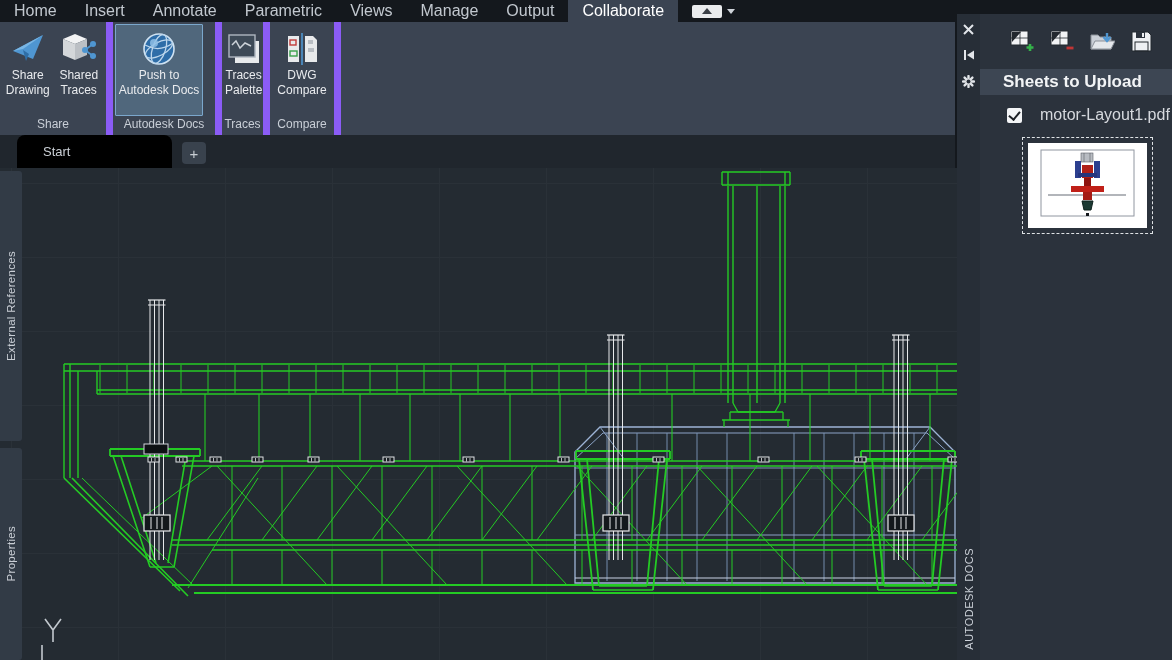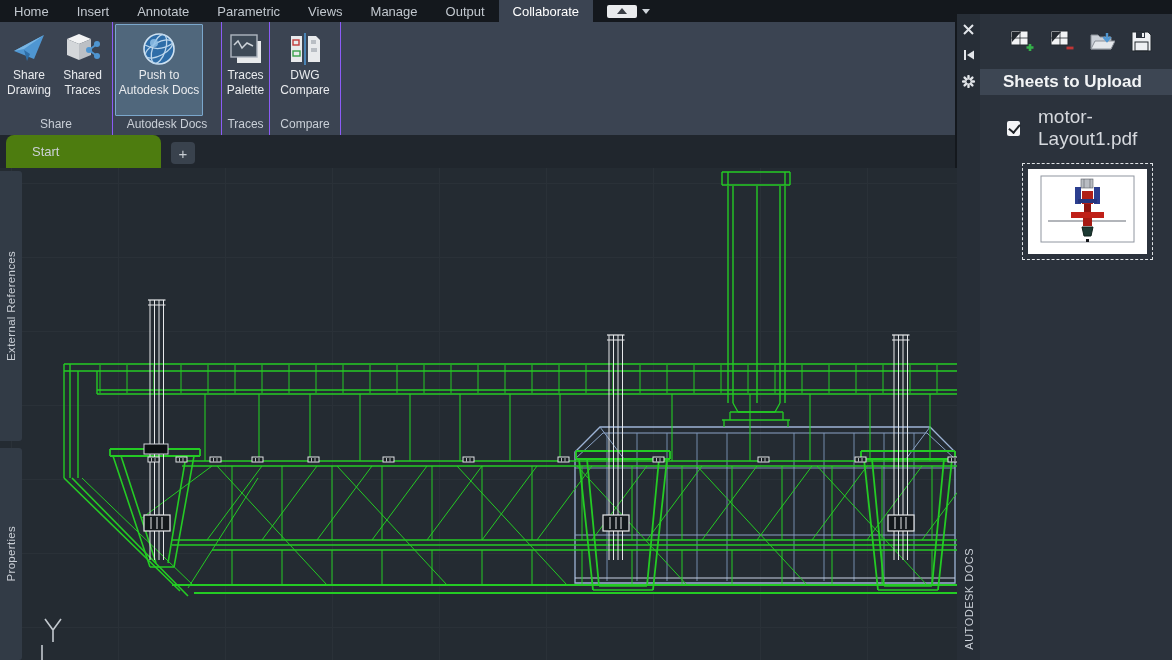--- a/index.html
+++ b/index.html
@@ -3,51 +3,51 @@
 <meta charset="utf-8">
 <style>
   * { margin:0; padding:0; box-sizing:border-box; }
   html,body { width:1172px; height:660px; overflow:hidden; background:#14181d;
     font-family:"Liberation Sans","DejaVu Sans",sans-serif; }
   .app { position:relative; width:1172px; height:660px; }
 
   
   .menubar { position:absolute; left:0; top:0; width:1172px; height:22px;
     background:#14181d; display:flex; align-items:stretch; }
-  .menu-item { color:#c2c8cf; font-size:13px; padding:0 14px; display:flex;
+  .menu-item { color:#c2c8cf; font-size:16px; padding:0 14px; display:flex;
     align-items:center; cursor:default; }
   .menu-item.active { background:#3b4452; color:#ffffff;text-align:center; }
   .ribbon-toggle { display:flex; align-items:center; margin-left:14px; gap:5px; }
   .toggle-pill { width:30px; height:13px; background:#e9ebed; border-radius:2px;
     display:flex; align-items:center; justify-content:center; }
   .toggle-pill svg { display:block; }
   .toggle-caret { width:0; height:0; border-left:4px solid transparent;
     border-right:4px solid transparent; border-top:5px solid #cfd4da; }
 
   
   .ribbon { position:absolute; left:0; top:22px; width:955px; height:113px;
     background:#3b4452; display:flex; }
-  .rgroup { display:flex; flex-direction:column; border-right:1px solid #8b5cf6; }
+  .rgroup { display:flex; flex-direction:column; border-right:7px solid #8b5cf6; }
   .rgroup-buttons { flex:1; display:flex; align-items:stretch; padding:2px 2px 0 2px; }
   .rgroup-label { height:19px; text-align:center; color:#c9cfd7; font-size:12px;
     line-height:17px; }
   .rbtn { display:flex; flex-direction:column; align-items:center;
     padding-top:5px; border:1px solid transparent; border-radius:1px; cursor:default; }
   .rbtn .ric { height:38px; display:flex; align-items:center; justify-content:center; }
   .rbtn .rlab { color:#e9ebee; font-size:12px; line-height:15px; text-align:center; }
   .rbtn.active { background:#50677c; border:1px solid #7ba7cc; }
   .w-share1{width:54px;} .w-share2{width:53px;} .w-push{width:88px;}
   .w-traces{width:44px;} .w-comp{width:62px;}
 
   
   .tabbar { position:absolute; left:0; top:135px; width:955px; height:33px;
     background:#20262d; display:flex; align-items:flex-end; }
   .ftab { height:33px; display:flex; align-items:center; font-size:13px;
     border-radius:8px 8px 0 0; cursor:default; }
-  .ftab.start { width:155px; margin-left:6px; background:#4d7c0f; color:#ccd1d7;
+  .ftab.start { width:155px; margin-left:17px; background:#000000; color:#ccd1d7;
     padding-left:26px; }
   .ftab.active-tab { width:143px; background:#49545f; color:#ffffff; font-weight:bold;
     padding-left:28px; justify-content:space-between; padding-right:14px; }
   .tab-close { font-weight:normal; color:#d8dce1; font-size:14px; cursor:default; }
   .newtab { width:24px; height:22px; margin-left:10px; margin-bottom:4px;
     background:#39424d; border-radius:4px; color:#c8cdd3; font-size:15px;
     display:flex; align-items:center; justify-content:center; cursor:default; }
 
   
   .canvas { position:absolute; left:0; top:168px; width:957px; height:492px;
@@ -81,21 +81,21 @@
     background:#2b323c; }
   .panel-toolbar { display:flex; gap:15px; padding:16px 0 10px 30px; }
   .ptool { cursor:default; }
   .panel-header { height:26px; background:#3d4653; color:#f2f4f6; font-size:17px;
     font-weight:bold; line-height:26px; padding-left:23px; margin-top:2px; }
   .sheet-row { display:flex; align-items:center; padding:11px 0 0 27px; gap:18px; }
   .checkbox { width:15px; height:15px; background:#f4f5f7; border-radius:2px;
     position:relative; cursor:default; }
   .checkbox::after { content:""; position:absolute; left:4px; top:1px; width:5px;
     height:9px; border:solid #1d2126; border-width:0 2px 2px 0; transform:rotate(40deg); }
-  .sheet-name { color:#d6d9de; font-size:19px; }
+  .sheet-name { color:#d6d9de; font-size:16px; }
   .thumb { margin:13px 0 0 42px; width:131px; height:97px;
     border:1px dashed #dfe3e6; padding:5px; cursor:default; }
   .thumb-page { width:119px; height:85px; background:#ffffff; }
 </style>
 </head>
 <body>
 
 <div class="app">
 
   <div class="menubar">

